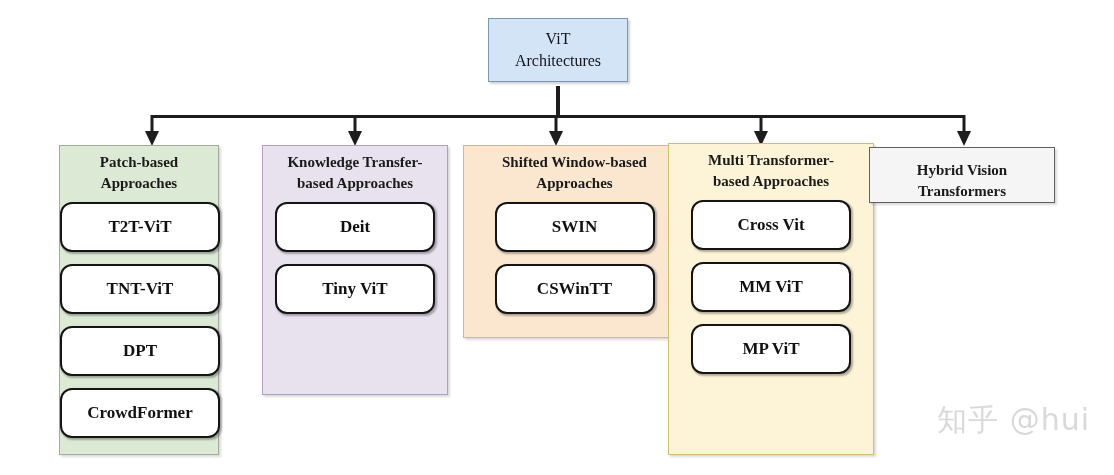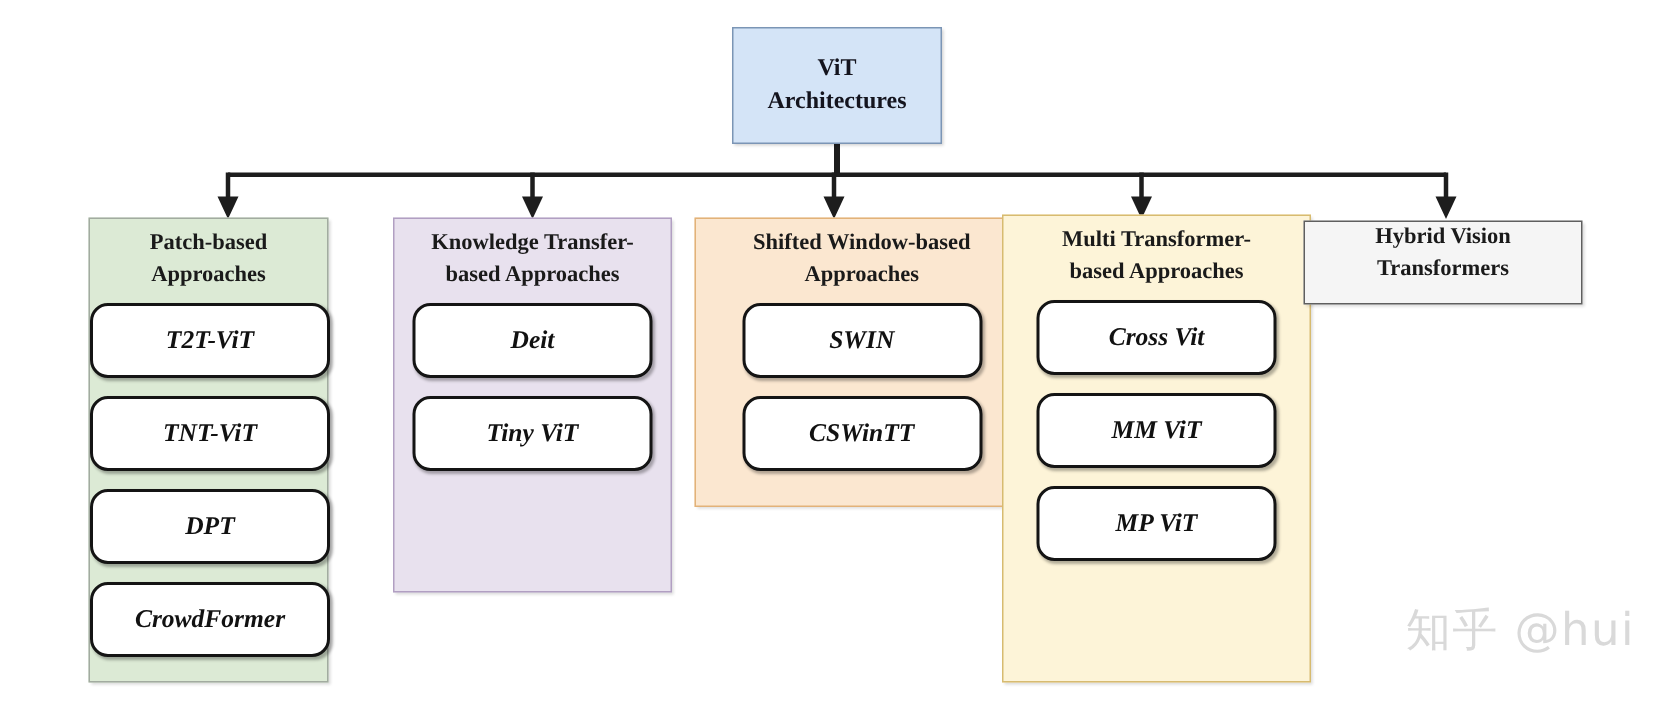--- a/index.html
+++ b/index.html
@@ -3,45 +3,44 @@
 <meta charset="utf-8">
 <style>
   html,body{margin:0;padding:0;background:#ffffff;}
   .canvas{
     position:relative;width:1114px;height:475px;background:#ffffff;
     font-family:"Liberation Serif","DejaVu Serif",serif;overflow:hidden;
   }
   .connectors{position:absolute;left:0;top:0;width:1114px;height:475px;pointer-events:none;}
 
   .root-node{
-    position:absolute;left:488px;top:18px;width:140px;height:78px;
+    position:absolute;left:488px;top:18px;width:140px;height:64px;
     background:#d4e4f7;border:1.5px solid #7b95b5;box-sizing:border-box;
     display:flex;align-items:center;justify-content:center;text-align:center;
-    font-weight:700;font-size:16px;line-height:1.35;color:#14141e;
+    font-weight:400;font-size:16px;line-height:1.35;color:#14141e;
     box-shadow:1.5px 1.5px 2px rgba(0,0,0,0.18);
   }
 
   .group{
     position:absolute;box-sizing:border-box;border:1.5px solid #999;
     box-shadow:1.5px 1.5px 2px rgba(0,0,0,0.15);
   }
   .gtitle{
     margin:0;height:56px;padding-top:6px;box-sizing:border-box;
     text-align:center;font-weight:700;font-size:15px;line-height:1.4;color:#1a1a1a;
   }
-  .group.center{display:flex;align-items:flex-start;justify-content:center;}
+  .group.center{display:flex;align-items:flex-end;justify-content:center;}
   .group.center .gtitle{height:auto;padding:0;}
 
   .node{
     width:160px;height:50px;margin:0 auto 12px;box-sizing:border-box;
     background:#ffffff;border:2px solid #141414;border-radius:12px;
     display:flex;align-items:center;justify-content:center;
     font-weight:700;font-size:17px;color:#111111;
     box-shadow:1.5px 1.5px 2px rgba(0,0,0,0.3);
-    font-style:italic;
   }
 
   .watermark{
     position:absolute;right:24px;top:400px;
     font-family:"DejaVu Sans","Liberation Sans",sans-serif;
     font-size:30px;letter-spacing:1px;color:#d9d9d9;user-select:none;
   }
 </style>
 </head>
 <body>

